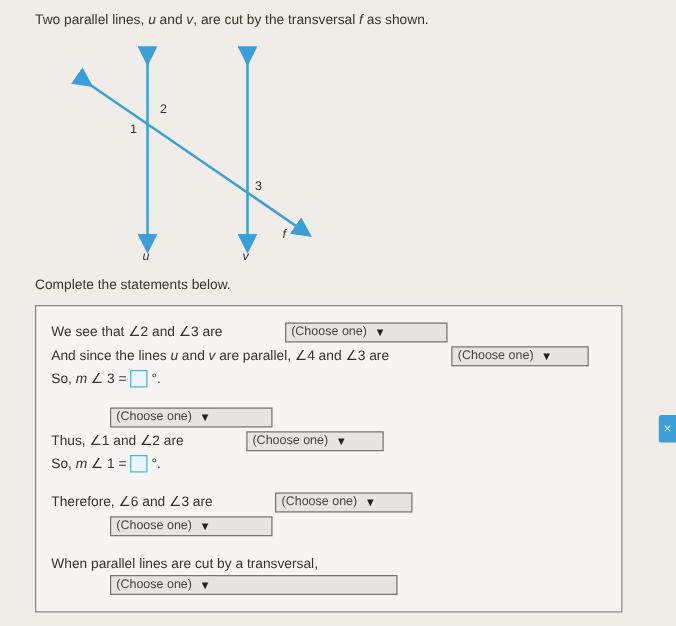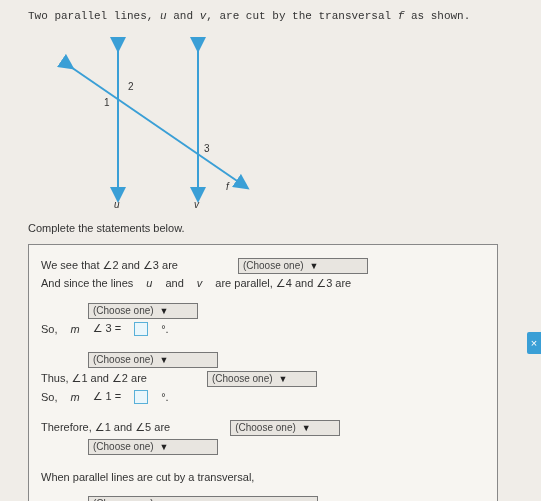--- a/index.html
+++ b/index.html
@@ -7,36 +7,36 @@
       width: 541px;
       height: 501px;
       background: #f0ede8;
       font-family: Arial, sans-serif;
       font-size: 11px;
       color: #333;
       padding: 8px 8px 8px 28px;
       position: relative;
       overflow: hidden;
     }
-    .problem-text { margin-bottom: 5px; line-height: 1.5; font-family: Liberation Mono, monospace; }
+    .problem-text { margin-bottom: 5px; line-height: 1.5; }
     .diagram-area {
       width: 260px;
       height: 180px;
       position: relative;
       margin: 5px 0 10px 0;
     }
     .diagram-area svg { width: 100%; height: 100%; }
     .section-label { margin: 12px 0 10px 0; }
     .answer-box {
       border: 1px solid #888;
       background: #f7f5f1;
       padding: 10px 12px;
       width: 470px;
     }
-    .row { margin: 3px 0; display: flex; align-items: center; flex-wrap: wrap; gap: 13px; }
+    .row { margin: 3px 0; display: flex; align-items: center; flex-wrap: wrap; gap: 3px; }
     .gap { height: 10px; }
     .dropdown {
       display: inline-flex;
       align-items: center;
       border: 1px solid #777;
       background: #e8e5e0;
       height: 16px;
       padding: 0 4px;
       font-size: 10px;
       color: #444;
@@ -156,21 +156,21 @@
     <span>So, </span>
       <span class="ital">m</span>
       <span> ∠ 1 = </span>
     <span class="fillbox"></span>
     <span> °.</span>
   </div>
 
   <div class="gap"></div>
 
   <div class="row">
-    <span>Therefore, ∠1 and ∠5 are </span>
+    <span>Therefore, ∠6 and ∠3 are </span>
     <span class="dropdown dd-sm">
       <span>(Choose one)</span>
       <span class="chev">▼</span>
     </span>
   </div>
 
   <div class="row">
     <span class="dropdown dd-md">
       <span>(Choose one)</span>
       <span class="chev">▼</span>

